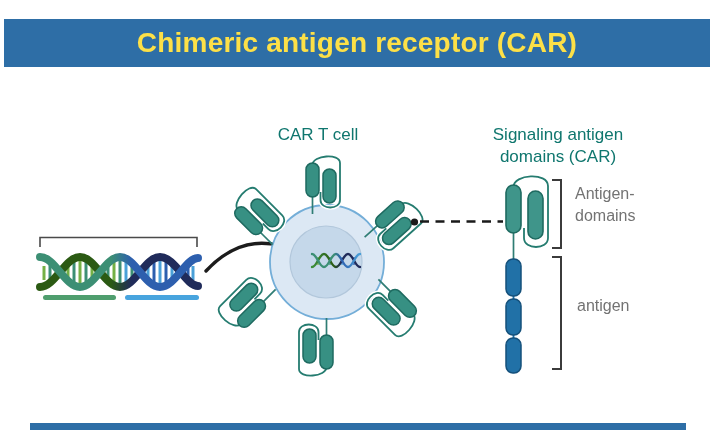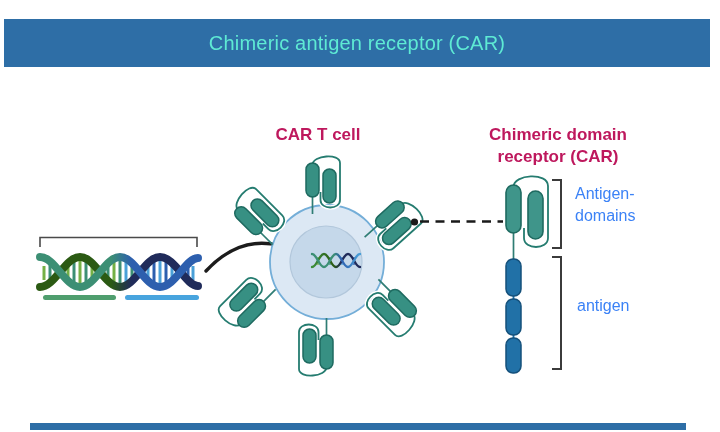--- a/index.html
+++ b/index.html
@@ -1,23 +1,23 @@
 <!DOCTYPE html>
 <html><head>
 <meta charset="utf-8">
 <style>
   html,body{margin:0;padding:0;background:#ffffff;}
   .canvas{position:relative;width:720px;height:432px;background:#ffffff;overflow:hidden;
           font-family:"Liberation Sans",sans-serif;}
   .topbar{position:absolute;left:4px;top:19px;width:706px;height:48px;background:#2e6ea6;
           display:flex;align-items:center;justify-content:center;}
-  .topbar span{color:#5eead4;font-size:20px;font-weight:normal;letter-spacing:.2px;}
+  .topbar span{color:#fde047;font-size:28px;font-weight:bold;letter-spacing:.2px;}
   .footbar{position:absolute;left:30px;top:423px;width:656px;height:7px;background:#2e6ea6;}
-  .lbl{position:absolute;color:#3b82f6;font-size:17px;line-height:22px;text-align:center;}
-  .lbl.bold{font-weight:bold;color:#be185d;}
+  .lbl{position:absolute;color:#737373;font-size:17px;line-height:22px;text-align:center;}
+  .lbl.bold{font-weight:normal;color:#0f766e;}
   .lbl.left{text-align:left;font-size:16px;}
   svg{position:absolute;left:0;top:0;}
   .cap{fill:#379083;stroke:#1e6a60;stroke-width:1.5;}
   .capBig{fill:#3f958a;stroke:#1e6a60;stroke-width:1.6;}
   .capBlue{fill:#2171a7;stroke:#14507b;stroke-width:1.5;}
   .loop{fill:none;stroke:#257c70;stroke-width:1.8;}
   .loopHalo{fill:none;stroke:#ffffff;stroke-width:4.6;}
   .stem{stroke:#2f7d74;stroke-width:1.7;}
   .bracket{fill:none;stroke:#3b3b3b;stroke-width:2;}
   .geneBracket{fill:none;stroke:#4a4a4a;stroke-width:1.6;}
@@ -145,22 +145,22 @@
       <rect class="capBlue" x="506" y="338" width="15" height="35" rx="7"></rect>
     </g>
 
     <path class="bracket" d="M 552,180 L 561,180 L 561,248 L 552,248"></path>
     <path class="bracket" d="M 552,257 L 561,257 L 561,369 L 552,369"></path>
   </svg>
 
   <div class="lbl bold" style="left:248px;top:124px;width:140px;">CAR T cell</div>
 
   <div class="lbl bold" style="left:470px;top:124px;width:176px;">
-    <div>Chimeric domain</div>
-    <div>receptor (CAR)</div>
+    <div>Signaling antigen</div>
+    <div>domains (CAR)</div>
   </div>
 
 
   <div class="lbl left" style="left:575px;top:183px;width:115px;">
     <div>Antigen-</div>
     <div>domains</div>
   </div>
 
   <div class="lbl left" style="left:577px;top:295px;width:100px;">
     <div>antigen</div>

